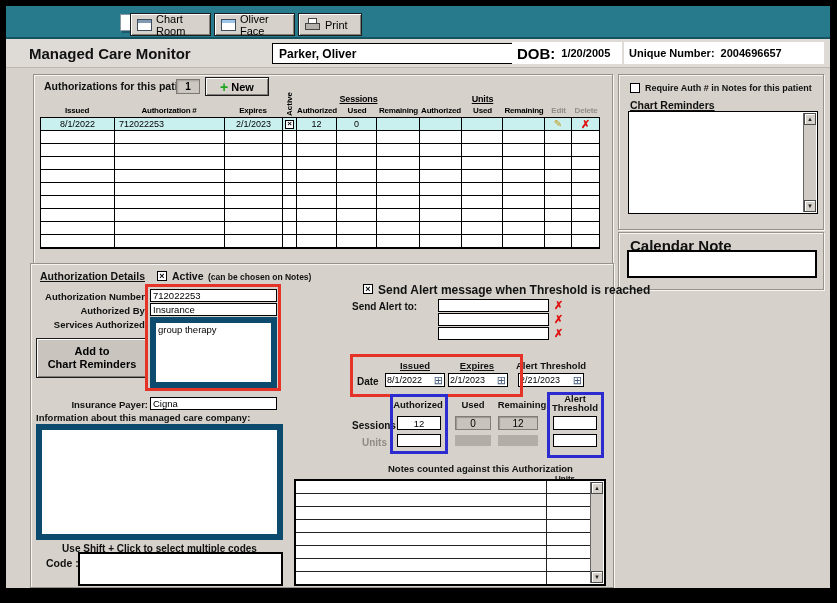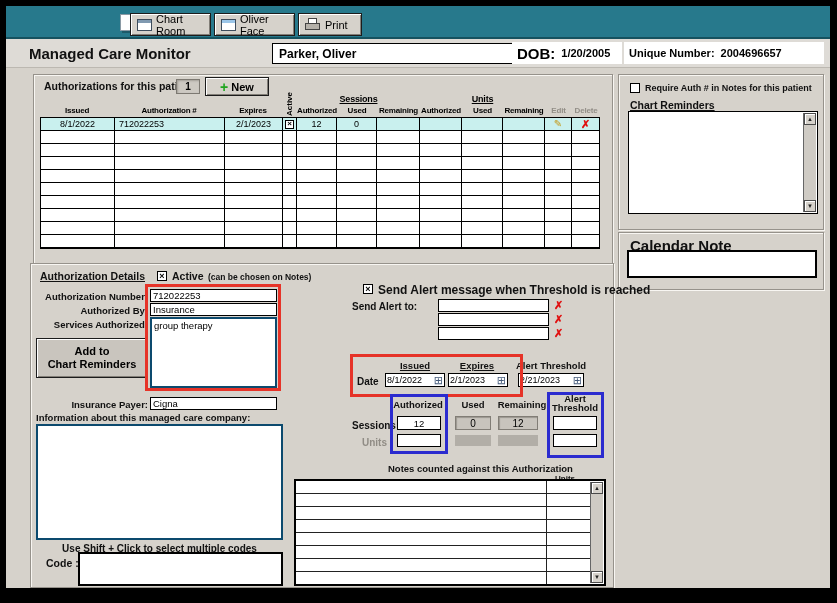--- a/index.html
+++ b/index.html
@@ -44,21 +44,21 @@
 .datefield{position:absolute;background:#fff;border:1px solid #000;display:flex;align-items:center;justify-content:space-between;font-size:9px;padding:0 1px}
 .cal-icon{font-size:11px;line-height:9px;color:#445a7a;flex:0 0 auto}
 .graycell{position:absolute;background:#c8c4bd;border:1px solid #817d76;box-shadow:inset 1px 1px 1px #9b978f;display:flex;align-items:center;justify-content:center;font-size:10px}
 .deadcell{position:absolute;background:#b2aea7}
 .hl-red{position:absolute;border:3px solid #e63328;z-index:40;pointer-events:none}
 .hl-blue{position:absolute;border:3px solid #2b2bcf;z-index:40;pointer-events:none}
 .vtext{position:absolute;transform-origin:0 0;transform:rotate(-90deg);font-size:8px;font-weight:bold;white-space:nowrap}
 .redx{color:#e01010;font-weight:bold;font-size:11px;line-height:1}
 .pencil{color:#c49a1a;font-size:10px;line-height:1}
 .notes-lines{position:absolute;left:0;top:0;right:13px;bottom:0;background:repeating-linear-gradient(to bottom,#fff 0px,#fff 12px,#222 12px,#222 13px)}
-textarea.ta{position:absolute;background:#fff;border:2px solid #0c4a6e;font-family:"Liberation Sans",sans-serif;font-size:9.5px;padding:1px 2px;resize:none;overflow:hidden}
+textarea.ta{position:absolute;background:#fff;border:6px solid #0c4a6e;font-family:"Liberation Sans",sans-serif;font-size:9.5px;padding:1px 2px;resize:none;overflow:hidden}
 </style>
 </head>
 <body>
 
 <div class="app">
 
   <div class="toolbar">
     <div class="doc-icon"></div>
     <div class="tbtn" style="left:124px;width:81px">
       <span class="win-icon"></span>

